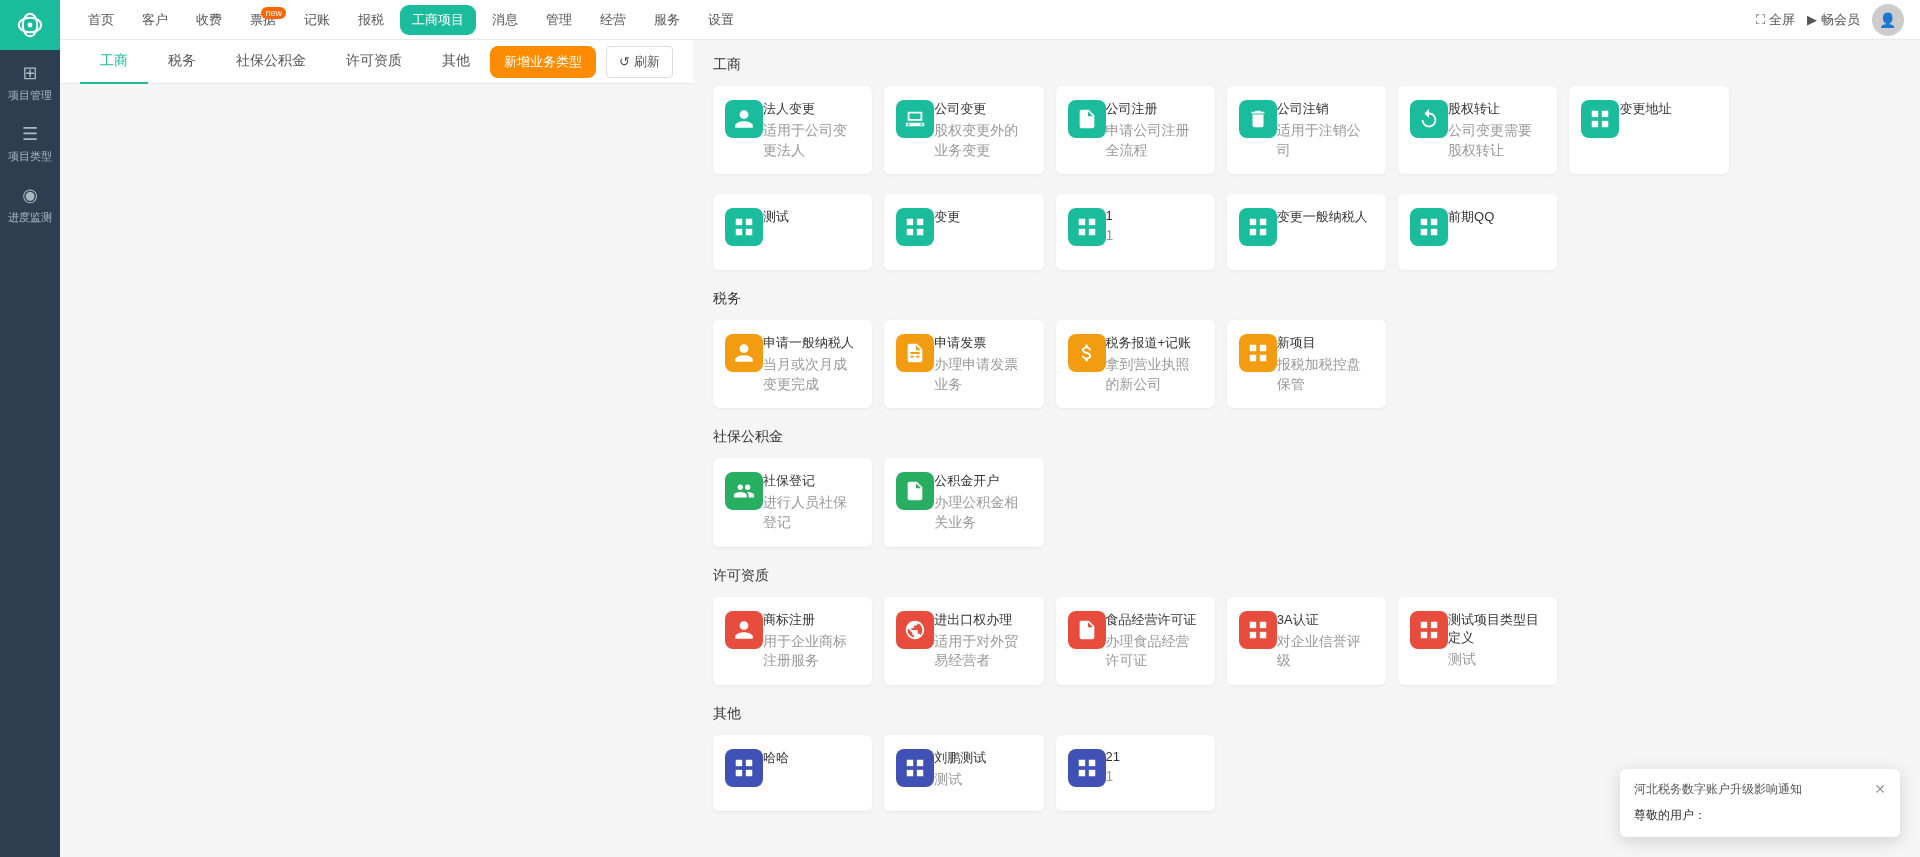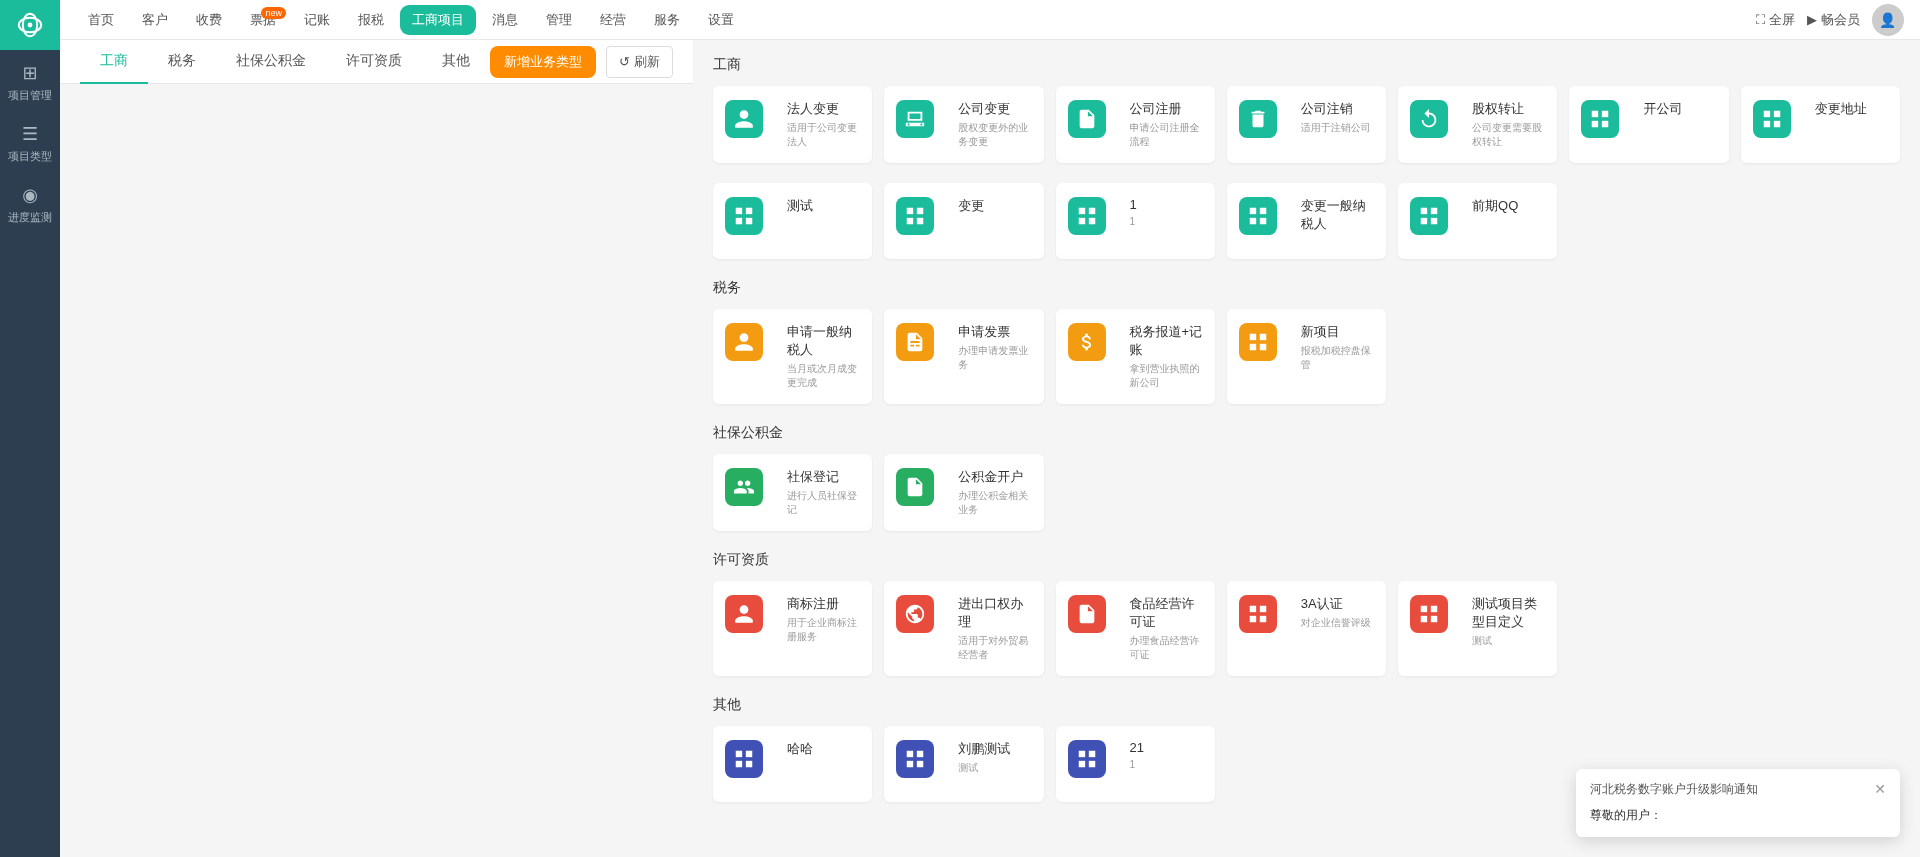--- a/index.html
+++ b/index.html
@@ -185,54 +185,54 @@
       gap: 12px;
       margin-bottom: 20px;
     }
 
     .card {
       background: #fff;
       border-radius: 6px;
       padding: 14px 12px;
       display: flex;
       align-items: flex-start;
-      gap: 24px;
+      gap: 0;
       cursor: pointer;
       box-shadow: 0 1px 3px rgba(0,0,0,0.06);
       transition: box-shadow 0.2s;
       min-height: 76px;
     }
     .card-icon {
       width: 38px;
       height: 38px;
       border-radius: 8px;
       display: flex;
       align-items: center;
       justify-content: center;
       flex-shrink: 0;
       font-size: 18px;
       color: #fff;
     }
     .card-text { flex: 1; min-width: 0; }
     .card-title { font-size: 13px; color: #333; font-weight: 500; margin-bottom: 3px; }
-    .card-desc { font-size: 10px; color: #999; line-height: 1.4; }
+    .card-desc { font-size: 14px; color: #999; line-height: 1.4; }
 
     
     .ic-teal { background: #1abc9c; }
     .ic-orange { background: #f39c12; }
     .ic-red { background: #e74c3c; }
     .ic-green { background: #27ae60; }
     .ic-indigo { background: #3f51b5; }
 
     
     .notification-popup {
       position: fixed;
       bottom: 20px;
       right: 20px;
-      width: 324px;
+      width: 280px;
       background: #fff;
       border-radius: 6px;
       box-shadow: 0 4px 16px rgba(0,0,0,0.15);
       padding: 12px 14px;
       font-size: 12px;
       color: #333;
       z-index: 100;
     }
     .notification-popup .notif-header {
       display: flex;
@@ -389,34 +389,20 @@
         <div class="card">
           <div class="card-icon ic-teal">
             <svg width="22" height="22" viewBox="0 0 24 24" fill="white">
                 <rect x="3" y="3" width="7" height="7"></rect>
                 <rect x="14" y="3" width="7" height="7"></rect>
                 <rect x="3" y="14" width="7" height="7"></rect>
                 <rect x="14" y="14" width="7" height="7"></rect>
               </svg>
           </div>
           <div class="card-text">
-            <div class="card-title">开公司</div>
-            <div class="card-desc"></div>
-          </div>
-        </div>
-        <div class="card">
-          <div class="card-icon ic-teal">
-            <svg width="22" height="22" viewBox="0 0 24 24" fill="white">
-                <rect x="3" y="3" width="7" height="7"></rect>
-                <rect x="14" y="3" width="7" height="7"></rect>
-                <rect x="3" y="14" width="7" height="7"></rect>
-                <rect x="14" y="14" width="7" height="7"></rect>
-              </svg>
-          </div>
-          <div class="card-text">
             <div class="card-title">变更地址</div>
             <div class="card-desc"></div>
           </div>
         </div>
       </div>
 
       <div class="cards-grid">
         <div class="card">
           <div class="card-icon ic-teal">
             <svg width="22" height="22" viewBox="0 0 24 24" fill="white">

